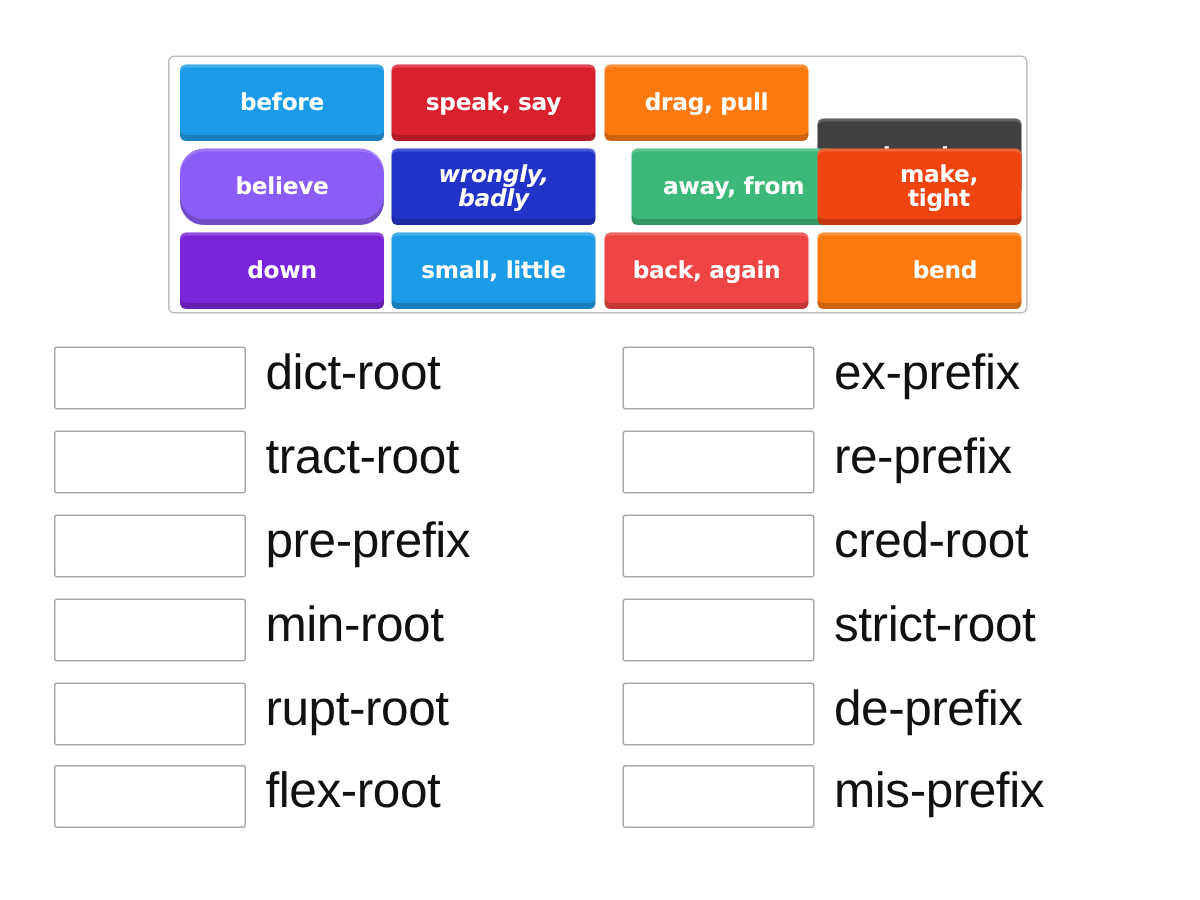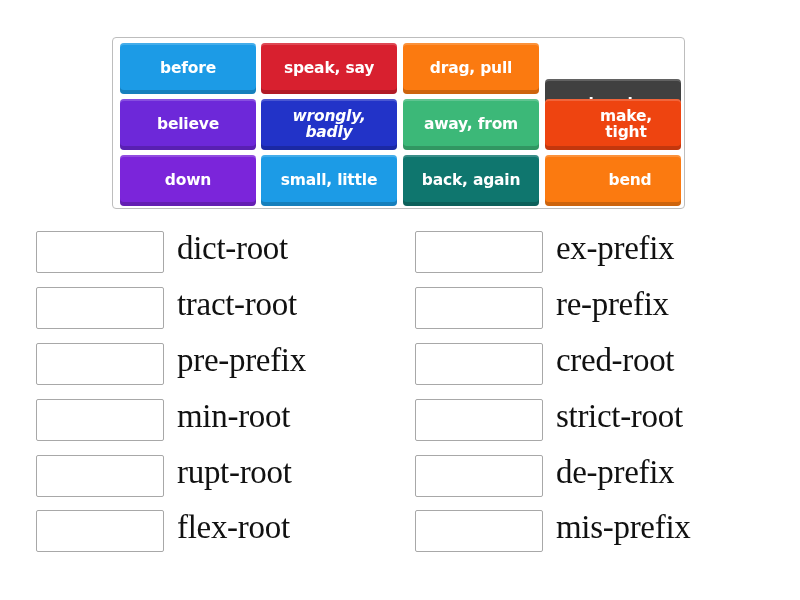--- a/index.html
+++ b/index.html
@@ -60,21 +60,21 @@
     height: 42px;
     border: 1px solid #a8a8a8;
     border-radius: 2px;
     background: #ffffff;
     box-sizing: border-box;
   }
   .term-label {
     position: absolute;
     left: 141px;
     top: -5px;
-    font-family: Liberation Serif, serif;
+    font-family: Liberation Sans, sans-serif;
     font-size: 33px;
     line-height: 44px;
     color: #111111;
     white-space: nowrap;
     letter-spacing: -0.3px;
   }
 </style>
 </head>
 <body>
 
@@ -88,41 +88,41 @@
     <div class="tile" style="left:290px;top:5px;background:#fb7a10;">
       <span>drag, pull</span>
     </div>
     <div class="tile" style="left:148px;top:5px;background:#d8202f;">
       <span>speak, say</span>
     </div>
     <div class="tile" style="left:432px;top:5px;background:#404040;margin-top:36px;">
       <span>break</span>
     </div>
 
-    <div class="tile" style="left:7px;top:61px;background:#6d28d9;">
+    <div class="tile" style="left:7px;top:61px;background:#8b5cf6;border-radius:16px;">
       <span>believe</span>
     </div>
     <div class="tile" style="left:148px;top:61px;background:#2233c8;flex-direction:column;font-style:italic;">
       <span>wrongly,</span>
       <span>badly</span>
     </div>
-    <div class="tile" style="left:290px;top:61px;background:#3cb878;">
+    <div class="tile" style="left:308px;top:61px;background:#3cb878;">
       <span>away, from</span>
     </div>
     <div class="tile" style="left:432px;top:61px;background:#ee4410;padding-left:32px;">
       <span>make, tight</span>
     </div>
 
     <div class="tile" style="left:7px;top:117px;background:#7b25da;">
       <span>down</span>
     </div>
     <div class="tile" style="left:148px;top:117px;background:#1c9be6;">
       <span>small, little</span>
     </div>
-    <div class="tile" style="left:290px;top:117px;background:#0f766e;">
+    <div class="tile" style="left:290px;top:117px;background:#ef4444;">
       <span>back, again</span>
     </div>
     <div class="tile" style="left:432px;top:117px;background:#fb7a10;padding-left:40px;">
       <span>bend</span>
     </div>
   </div>
 
   <div class="answer-row" style="left:36px;top:231px;">
     <div class="drop-box"></div>
     <div class="term-label">dict-root</div>

